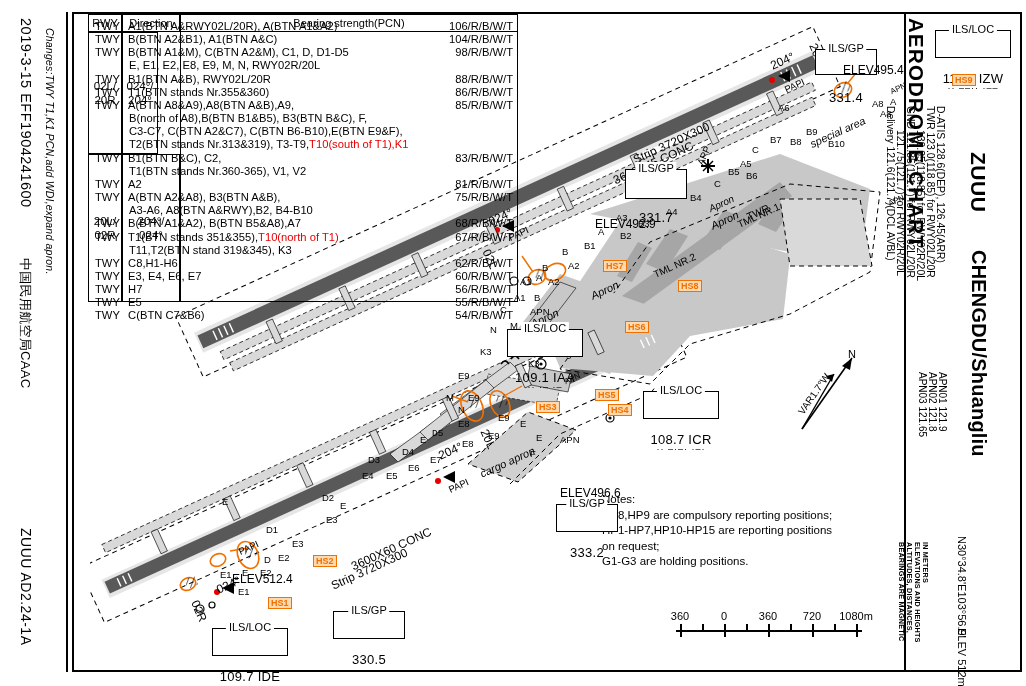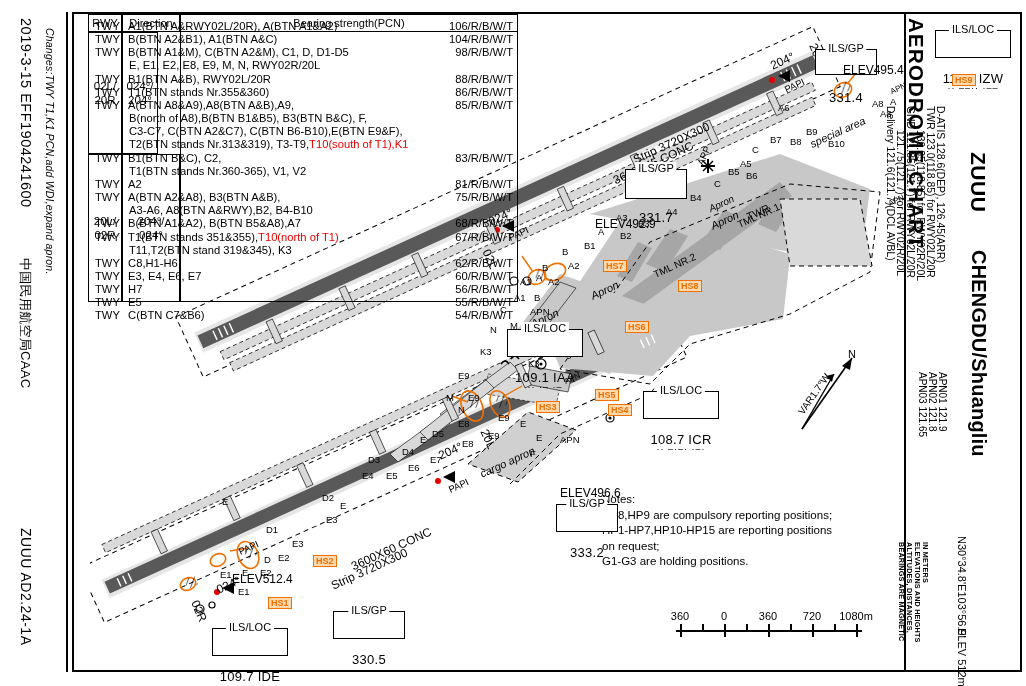--- a/index.html
+++ b/index.html
@@ -401,21 +401,21 @@
     <div class="maplabel sm" style="left:368px; top:404px;">E8</div>
     <div class="maplabel sm" style="left:398px; top:416px;">E9</div>
     <div class="maplabel sm" style="left:372px; top:424px;">E8</div>
     <div class="maplabel sm" style="left:440px; top:434px;">F</div>
     <div class="maplabel sm" style="left:470px; top:420px;">APN</div>
     <div class="maplabel sm" style="left:330px; top:420px;">E</div>
     <div class="maplabel sm" style="left:340px; top:440px;">E7</div>
     <div class="maplabel sm" style="left:318px; top:448px;">E6</div>
     <div class="maplabel sm" style="left:296px; top:456px;">E5</div>
     <div class="maplabel sm" style="left:312px; top:432px;">D4</div>
-    <div class="maplabel sm" style="left:342px; top:414px;">D5</div>
+    <div class="maplabel sm" style="left:342px; top:414px;font-family:Liberation Mono, monospace;">D5</div>
     <div class="maplabel sm" style="left:272px; top:456px;">E4</div>
     <div class="maplabel sm" style="left:278px; top:440px;">D3</div>
     <div class="maplabel sm" style="left:232px; top:478px;">D2</div>
     <div class="maplabel sm" style="left:250px; top:486px;">E</div>
     <div class="maplabel sm" style="left:236px; top:500px;">E3</div>
     <div class="maplabel sm" style="left:176px; top:510px;">D1</div>
     <div class="maplabel sm" style="left:202px; top:524px;">E3</div>
     <div class="maplabel sm" style="left:174px; top:540px;">D</div>
     <div class="maplabel sm" style="left:130px; top:555px;">E1</div>
     <div class="maplabel sm" style="left:152px; top:553px;">E</div>

